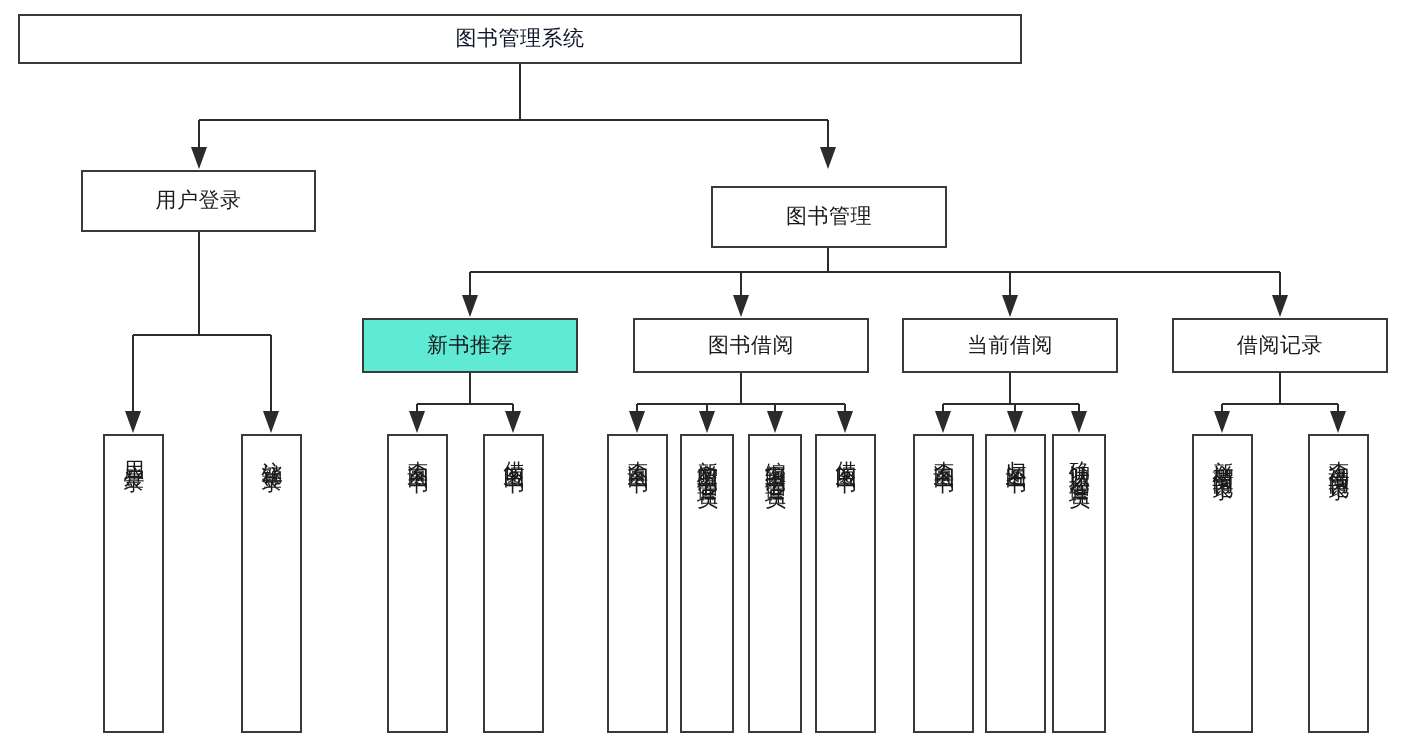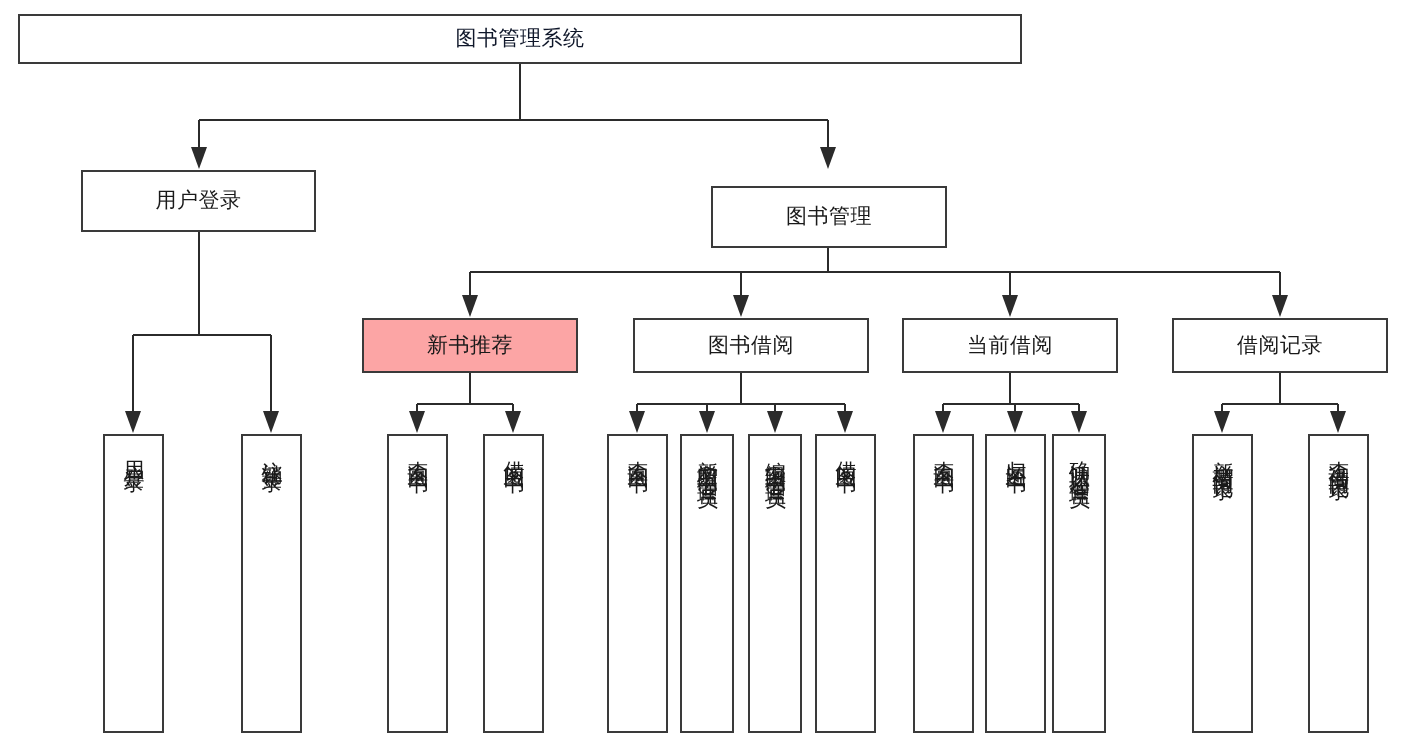--- a/index.html
+++ b/index.html
@@ -147,21 +147,21 @@
   <div id="nodes">
       <div class="node horiz" style="left: 18px; top: 14px; width: 1004px; height: 50px; border-color: rgb(58, 58, 58); background: rgb(255, 255, 255);">
         <span class="label" style="color: #0f172a;">图书管理系统</span>
       </div>
       <div class="node horiz" style="left: 81px; top: 170px; width: 235px; height: 62px; border-color: rgb(58, 58, 58); background: rgb(255, 255, 255);">
         <span class="label" style="color: rgb(26, 26, 26);">用户登录</span>
       </div>
       <div class="node horiz" style="left: 711px; top: 170px; width: 236px; height: 62px; border-color: rgb(58, 58, 58); background: rgb(255, 255, 255); margin-top: 16px;">
         <span class="label" style="color: rgb(26, 26, 26);">图书管理</span>
       </div>
-      <div class="node horiz" style="left: 362px; top: 318px; width: 216px; height: 55px; border-color: rgb(58, 58, 58); background: #fca5a5;">
+      <div class="node horiz" style="left: 362px; top: 318px; width: 216px; height: 55px; border-color: rgb(58, 58, 58); background: #5eead4;">
         <span class="label" style="color: rgb(26, 26, 26);">新书推荐</span>
       </div>
       <div class="node horiz" style="left: 633px; top: 318px; width: 236px; height: 55px; border-color: rgb(58, 58, 58); background: rgb(255, 255, 255);">
         <span class="label" style="color: rgb(26, 26, 26);">图书借阅</span>
       </div>
       <div class="node horiz" style="left: 902px; top: 318px; width: 216px; height: 55px; border-color: rgb(58, 58, 58); background: rgb(255, 255, 255); justify-content: center;">
         <span class="label" style="color: rgb(26, 26, 26);">当前借阅</span>
       </div>
       <div class="node horiz" style="left: 1172px; top: 318px; width: 216px; height: 55px; border-color: rgb(58, 58, 58); background: rgb(255, 255, 255);">
         <span class="label" style="color: rgb(26, 26, 26);">借阅记录</span>

